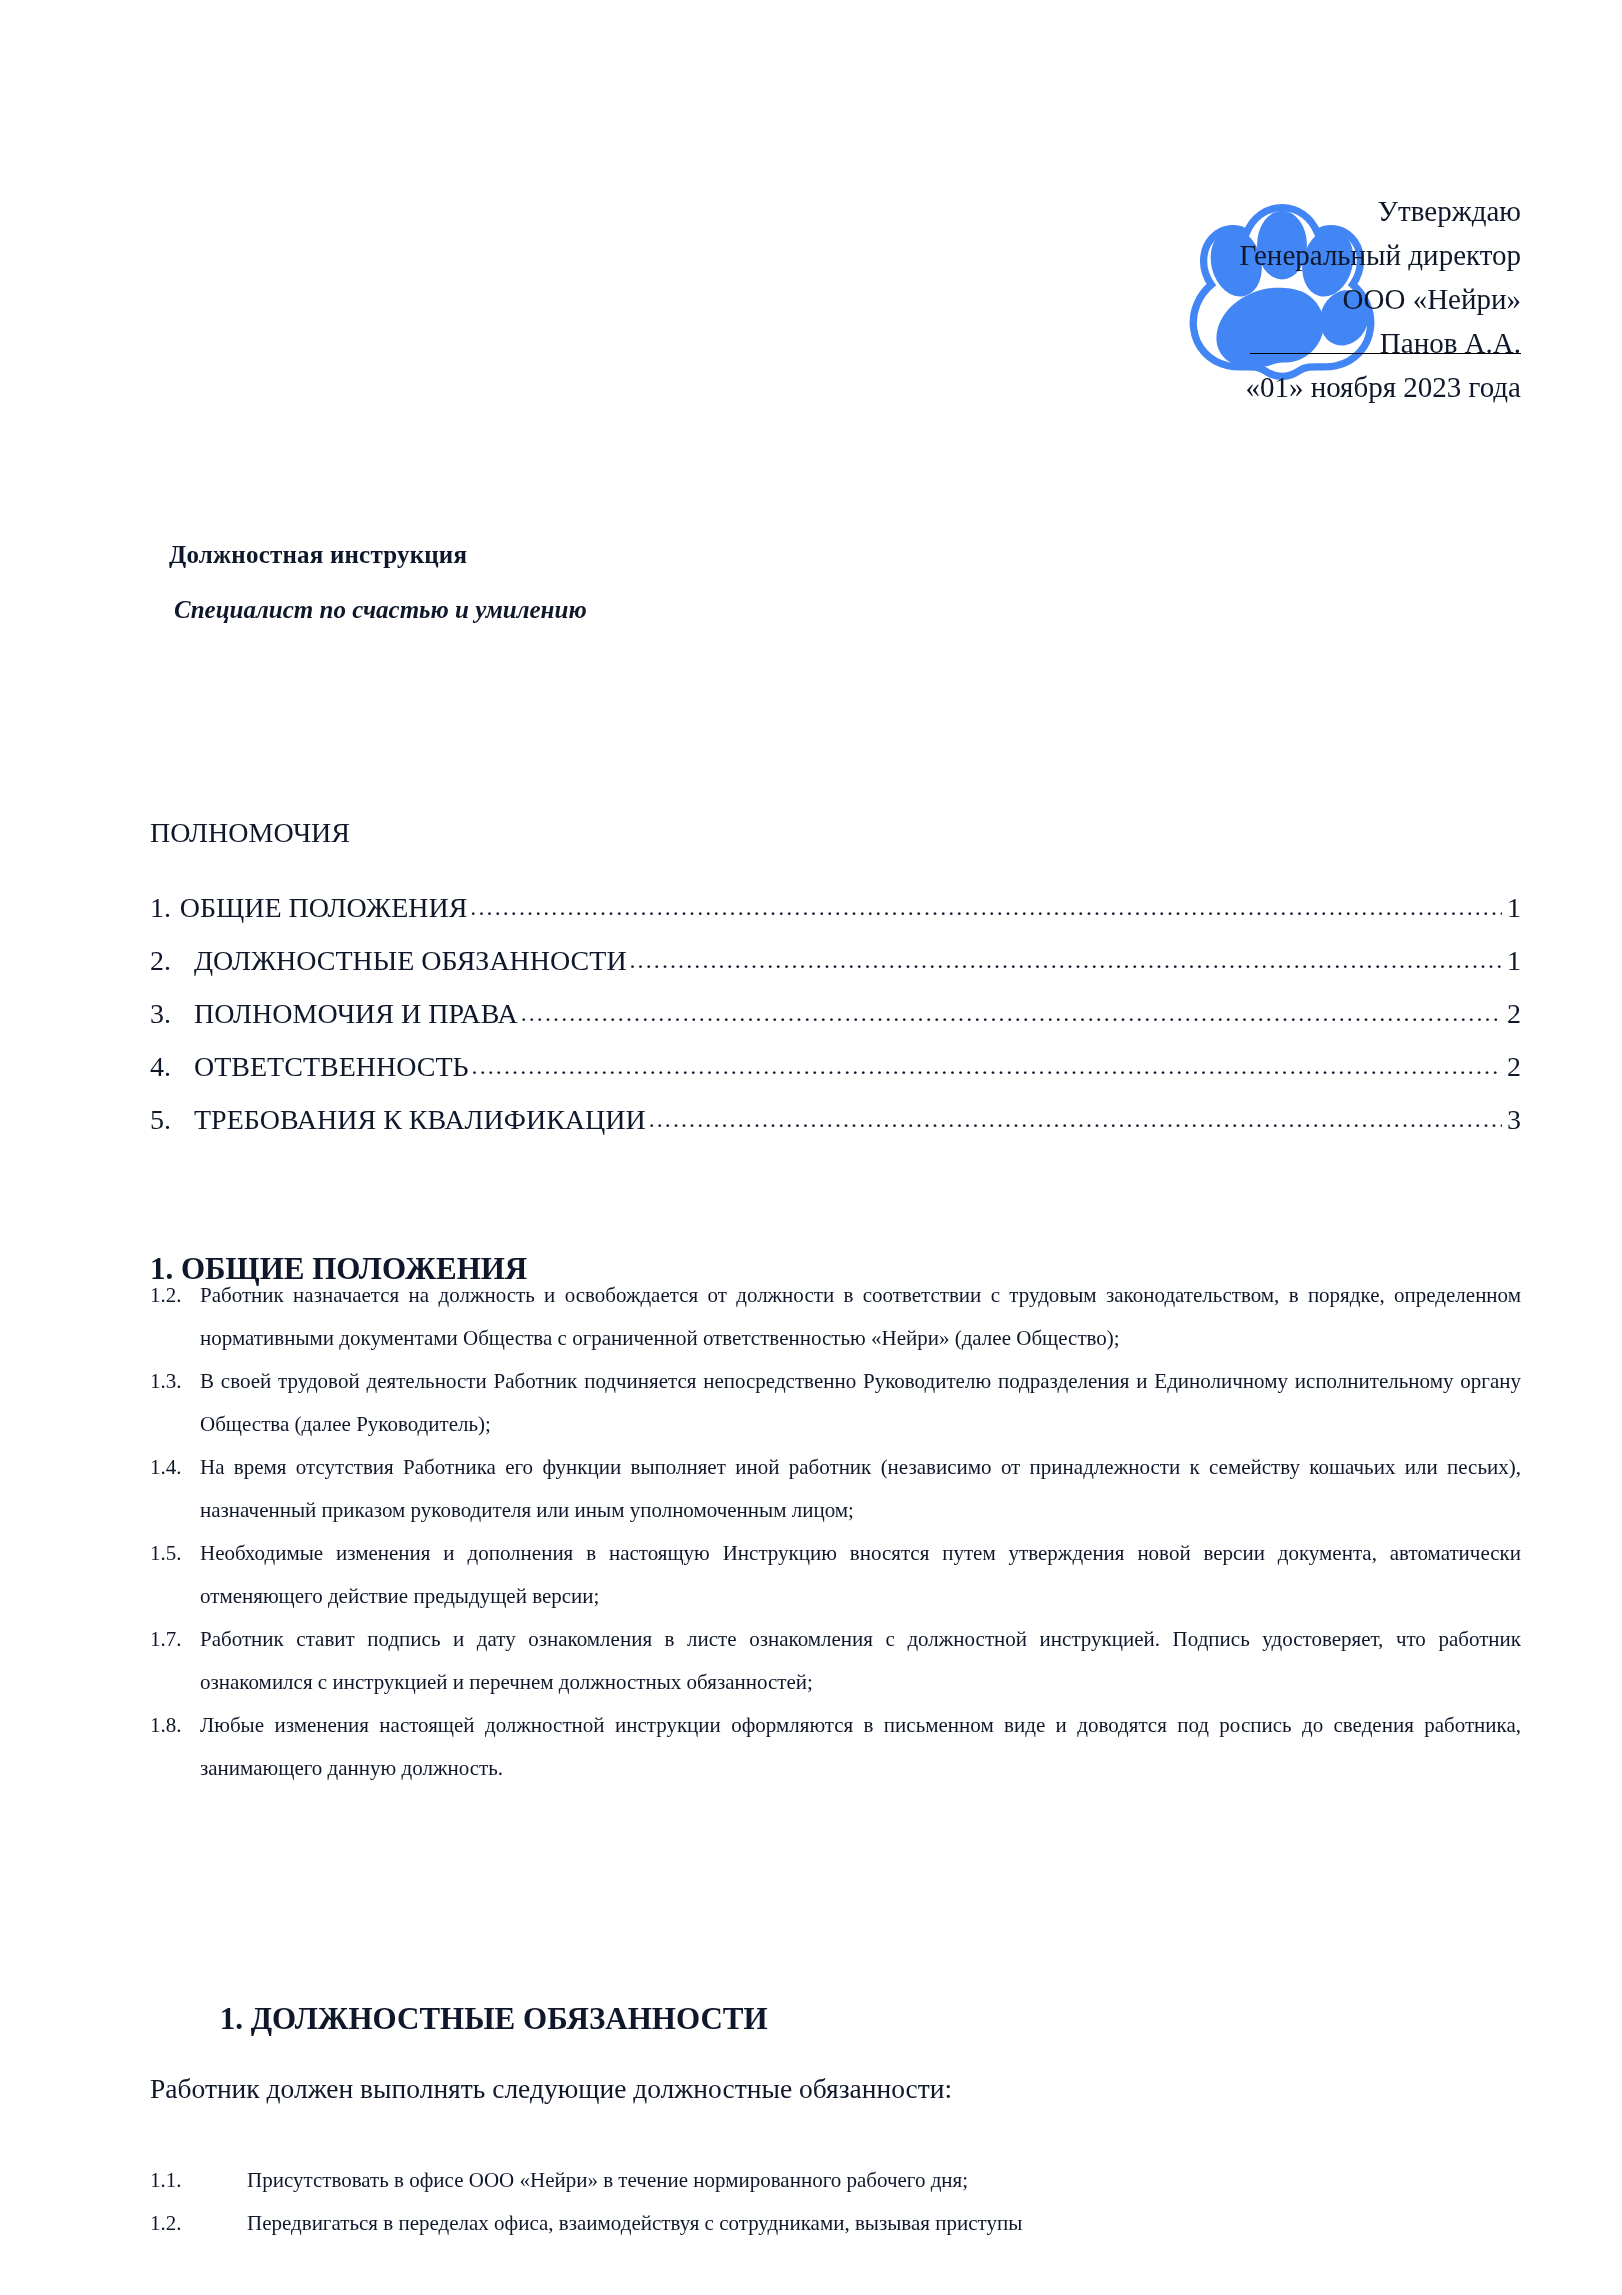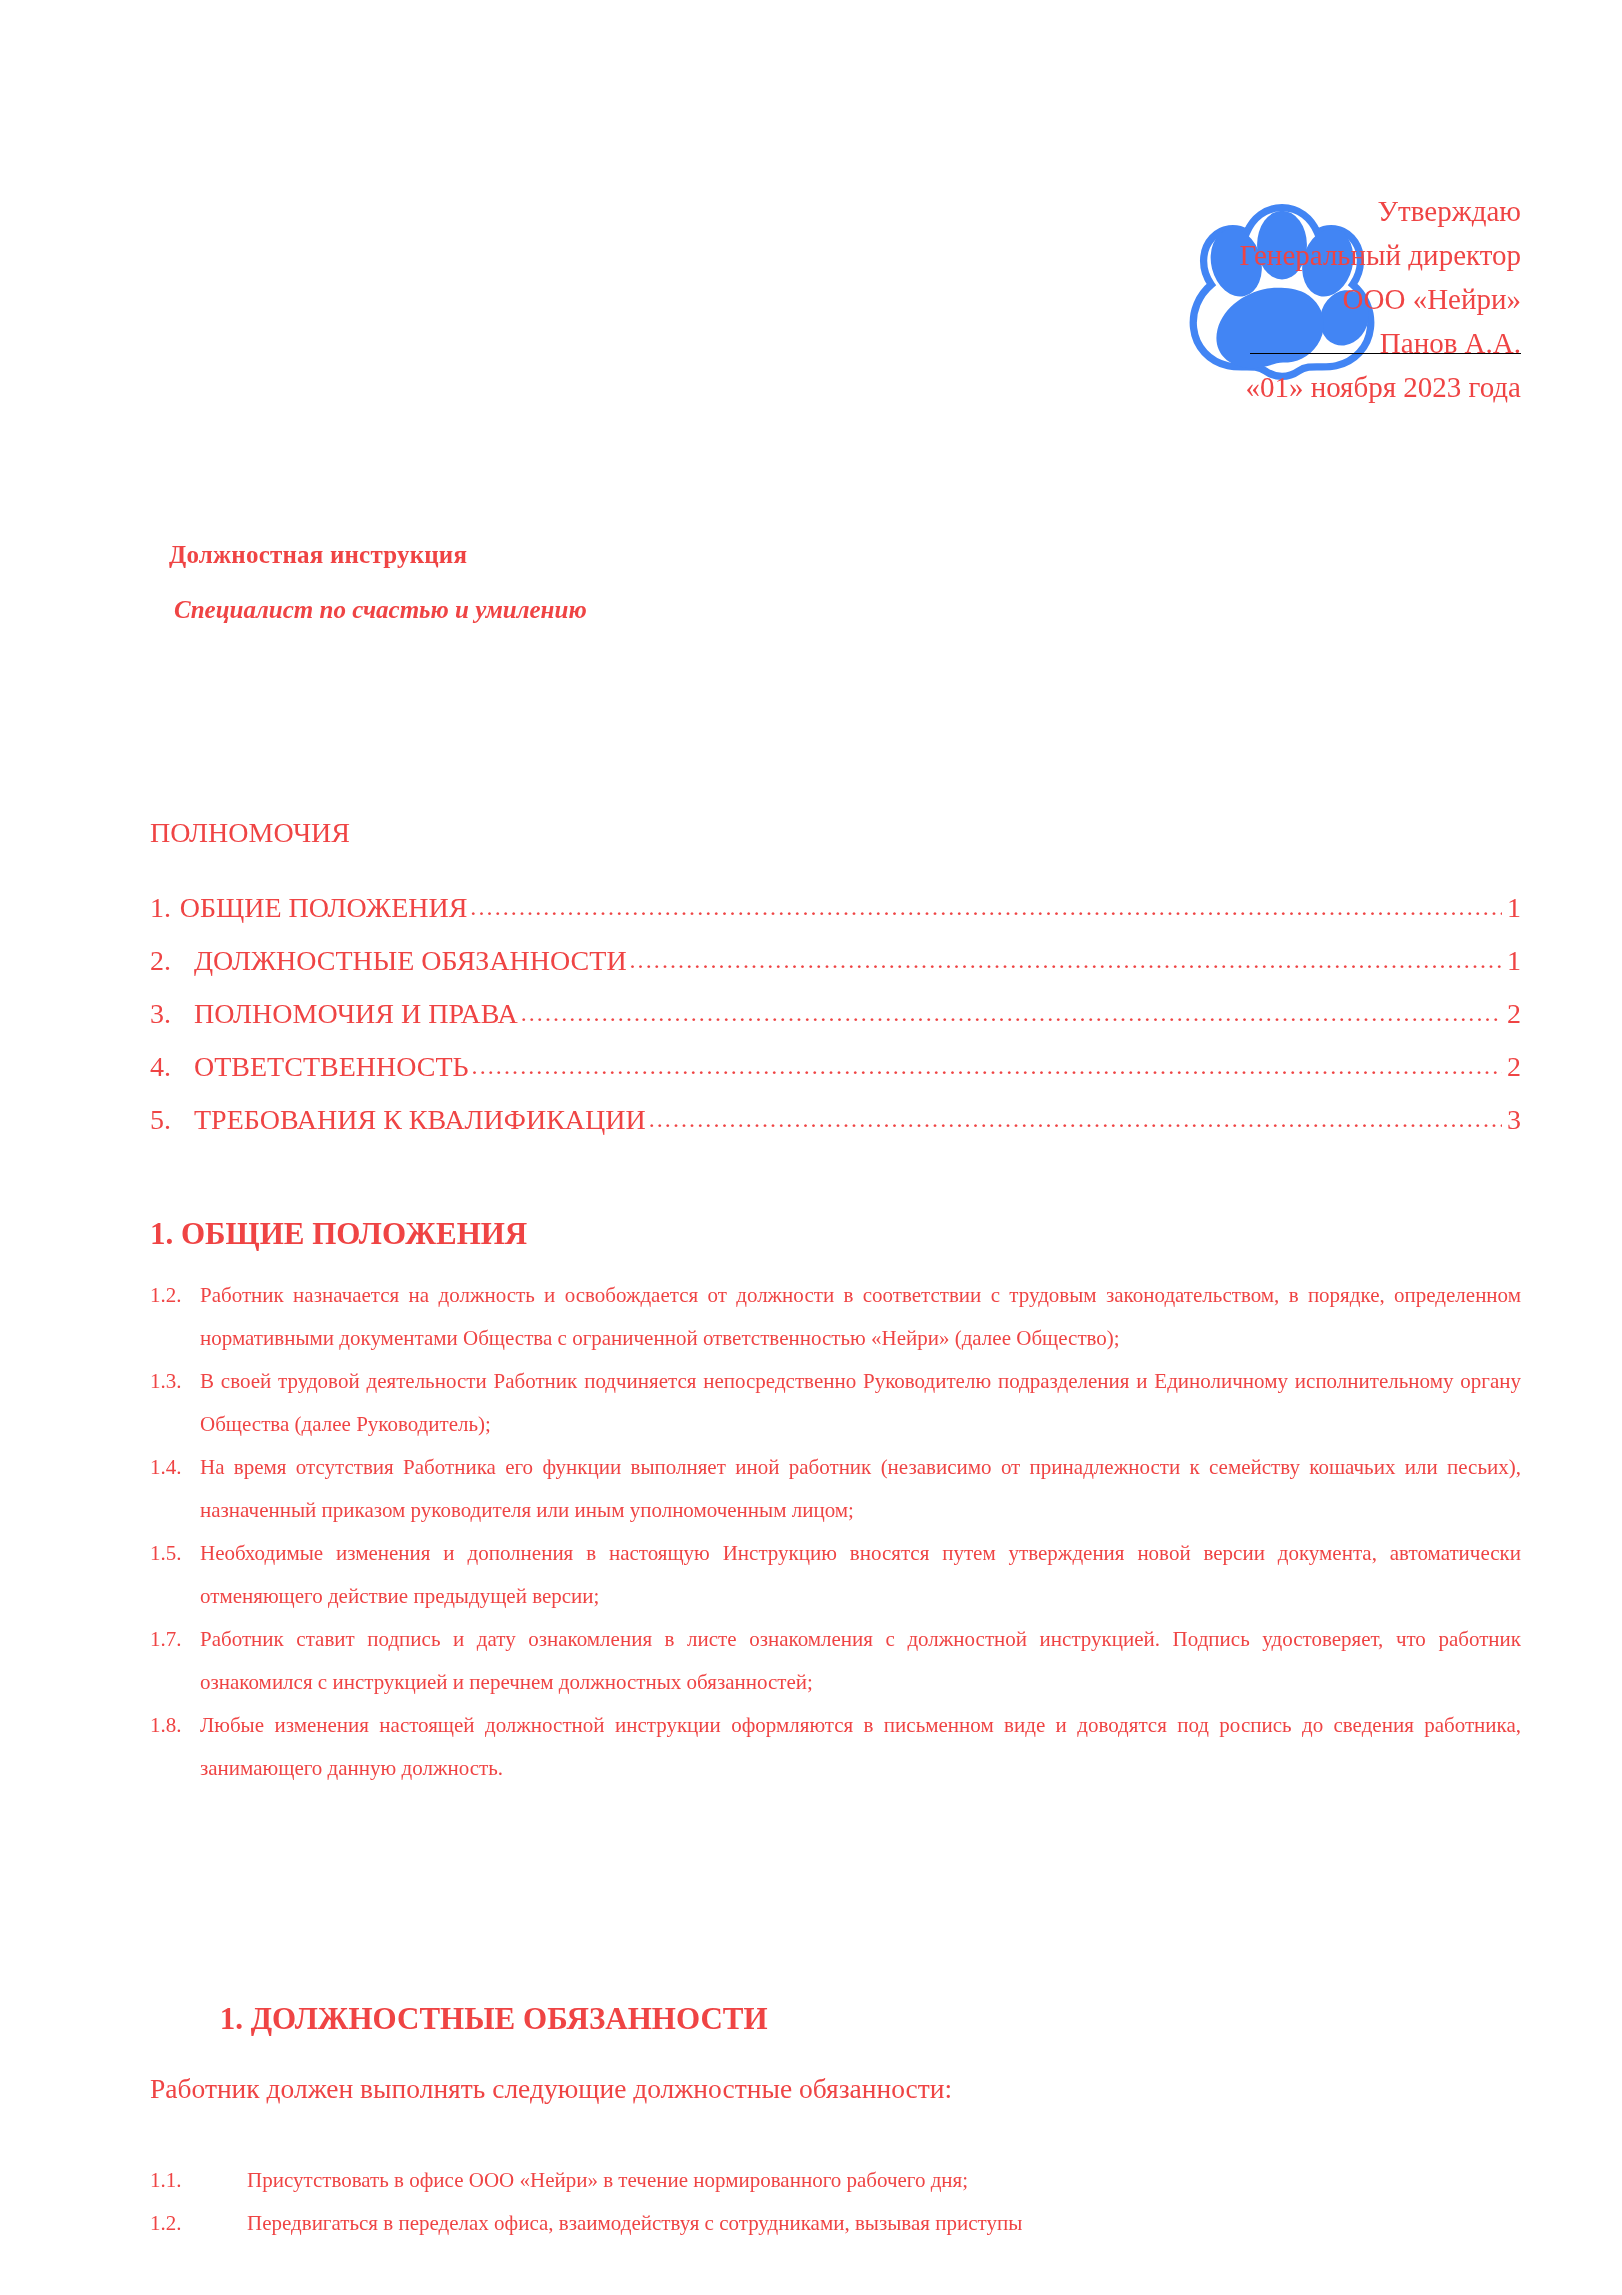--- a/index.html
+++ b/index.html
@@ -6,21 +6,21 @@
     margin: 0;
     padding: 0;
     background: #ffffff;
   }
   .page {
     position: relative;
     width: 1622px;
     height: 2295px;
     background: #ffffff;
     font-family: "Liberation Serif", "DejaVu Serif", serif;
-    color: #ef4444;
+    color: #0f172a;
     overflow: hidden;
     box-sizing: border-box;
   }
 
   
   .approval-block {
     position: absolute;
     top: 189px;
     right: 101px;
     width: 541px;
@@ -114,21 +114,21 @@
   
   .section-heading {
     position: absolute;
     font-weight: bold;
     font-size: 31px;
     white-space: nowrap;
   }
   .section-heading .sec-num { display: inline-block; }
   .section-heading .sec-num.gap { width: 93px; }
 
-  #heading-general { top: 1216px; left: 150px; }
+  #heading-general { top: 1251px; left: 150px; }
   #heading-duties  { top: 2001px; left: 150px; text-align: right; }
 
   
   .clause-list {
     position: absolute;
     left: 150px;
     width: 1371px;
   }
   #clauses-general { top: 1274px; }
 

